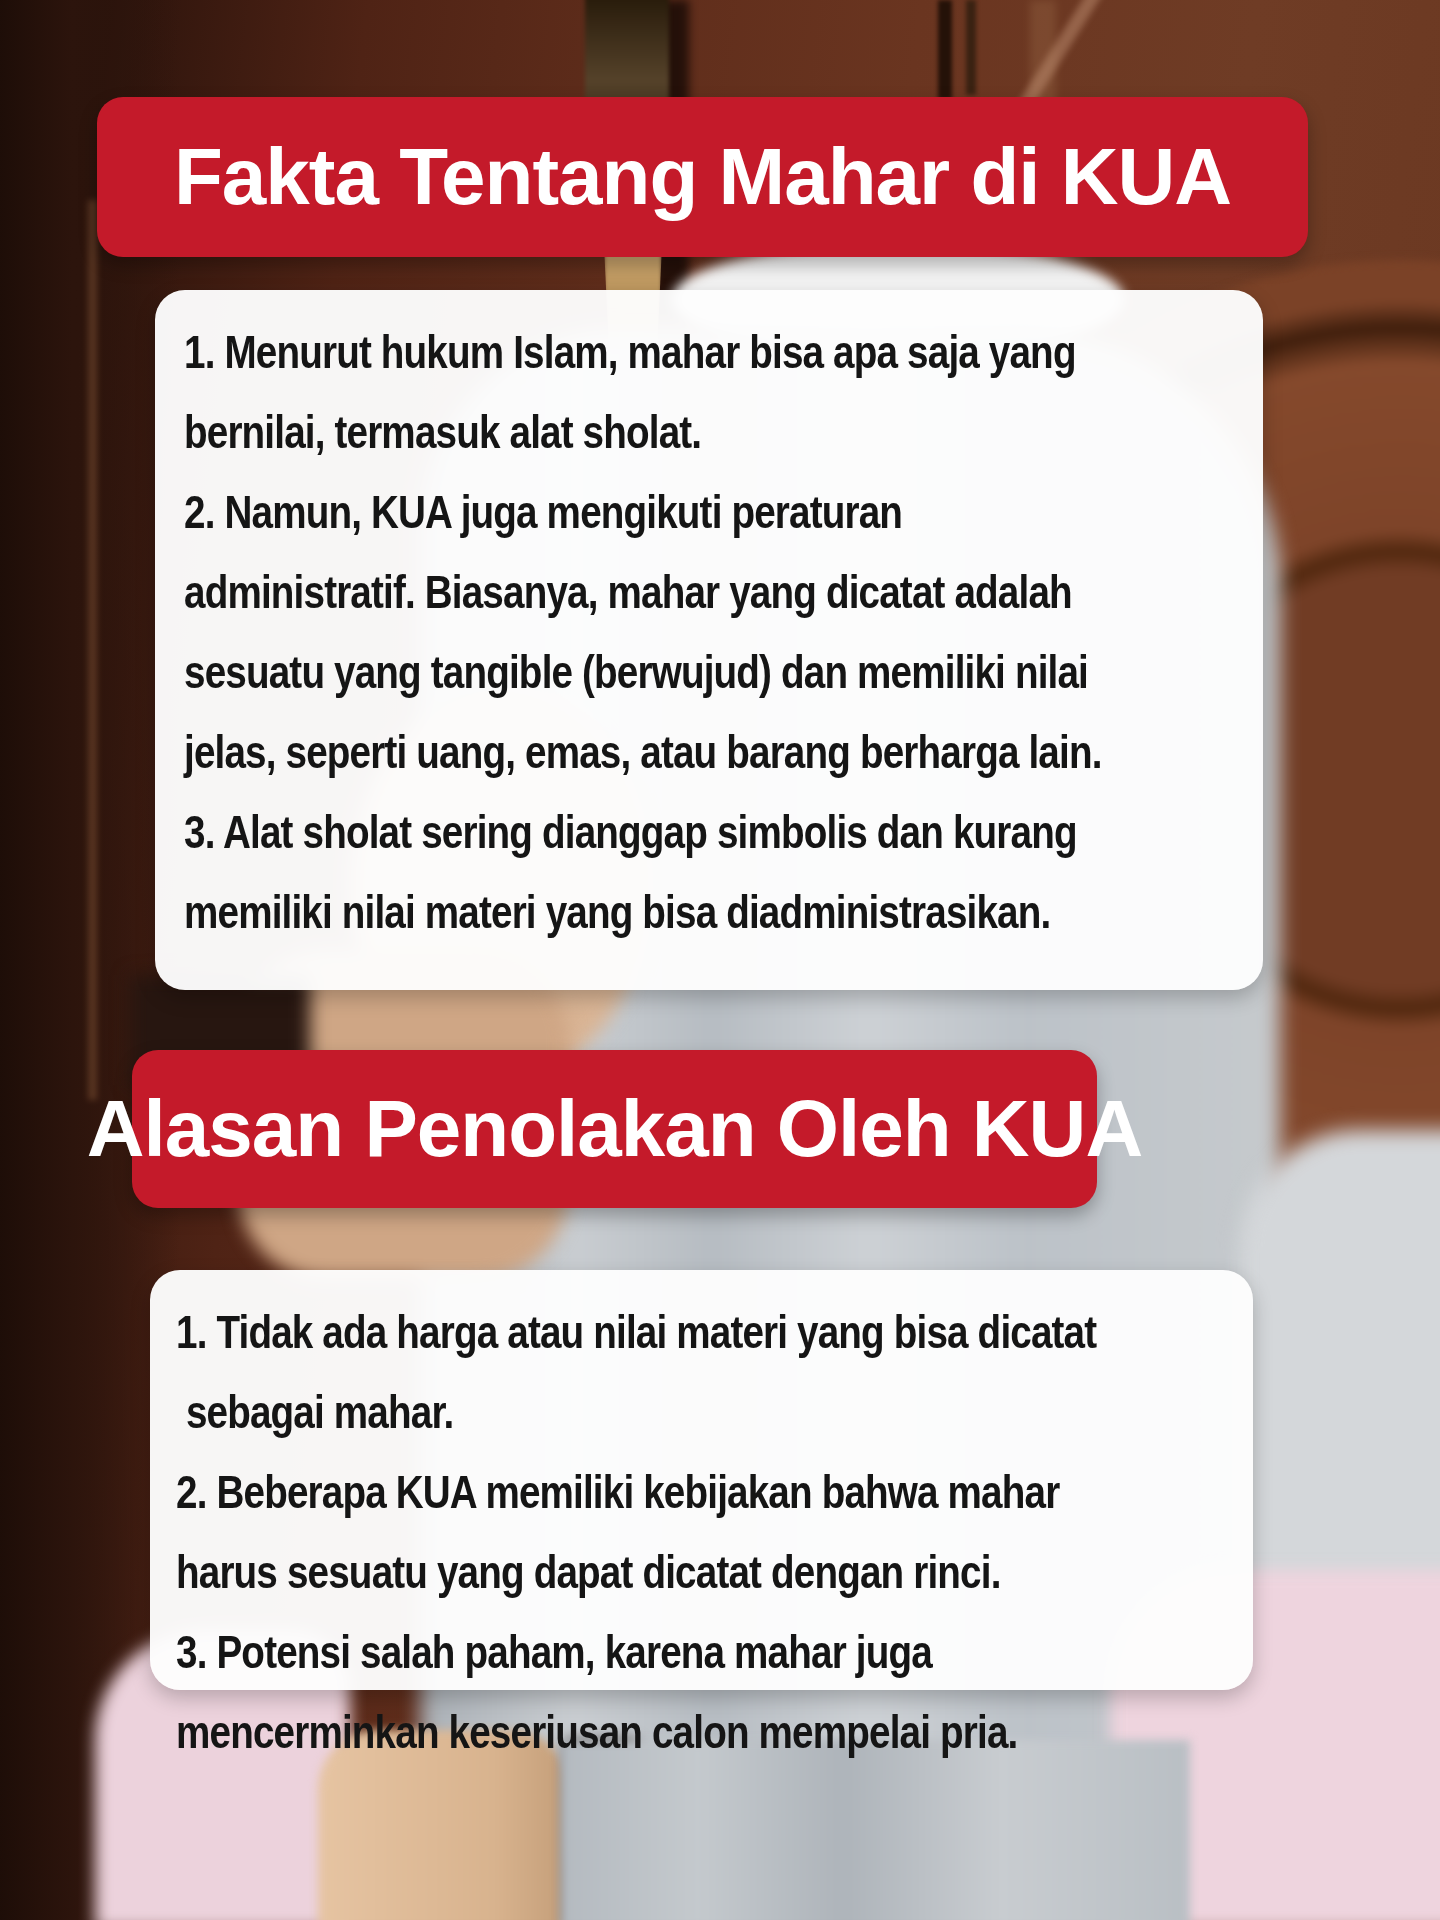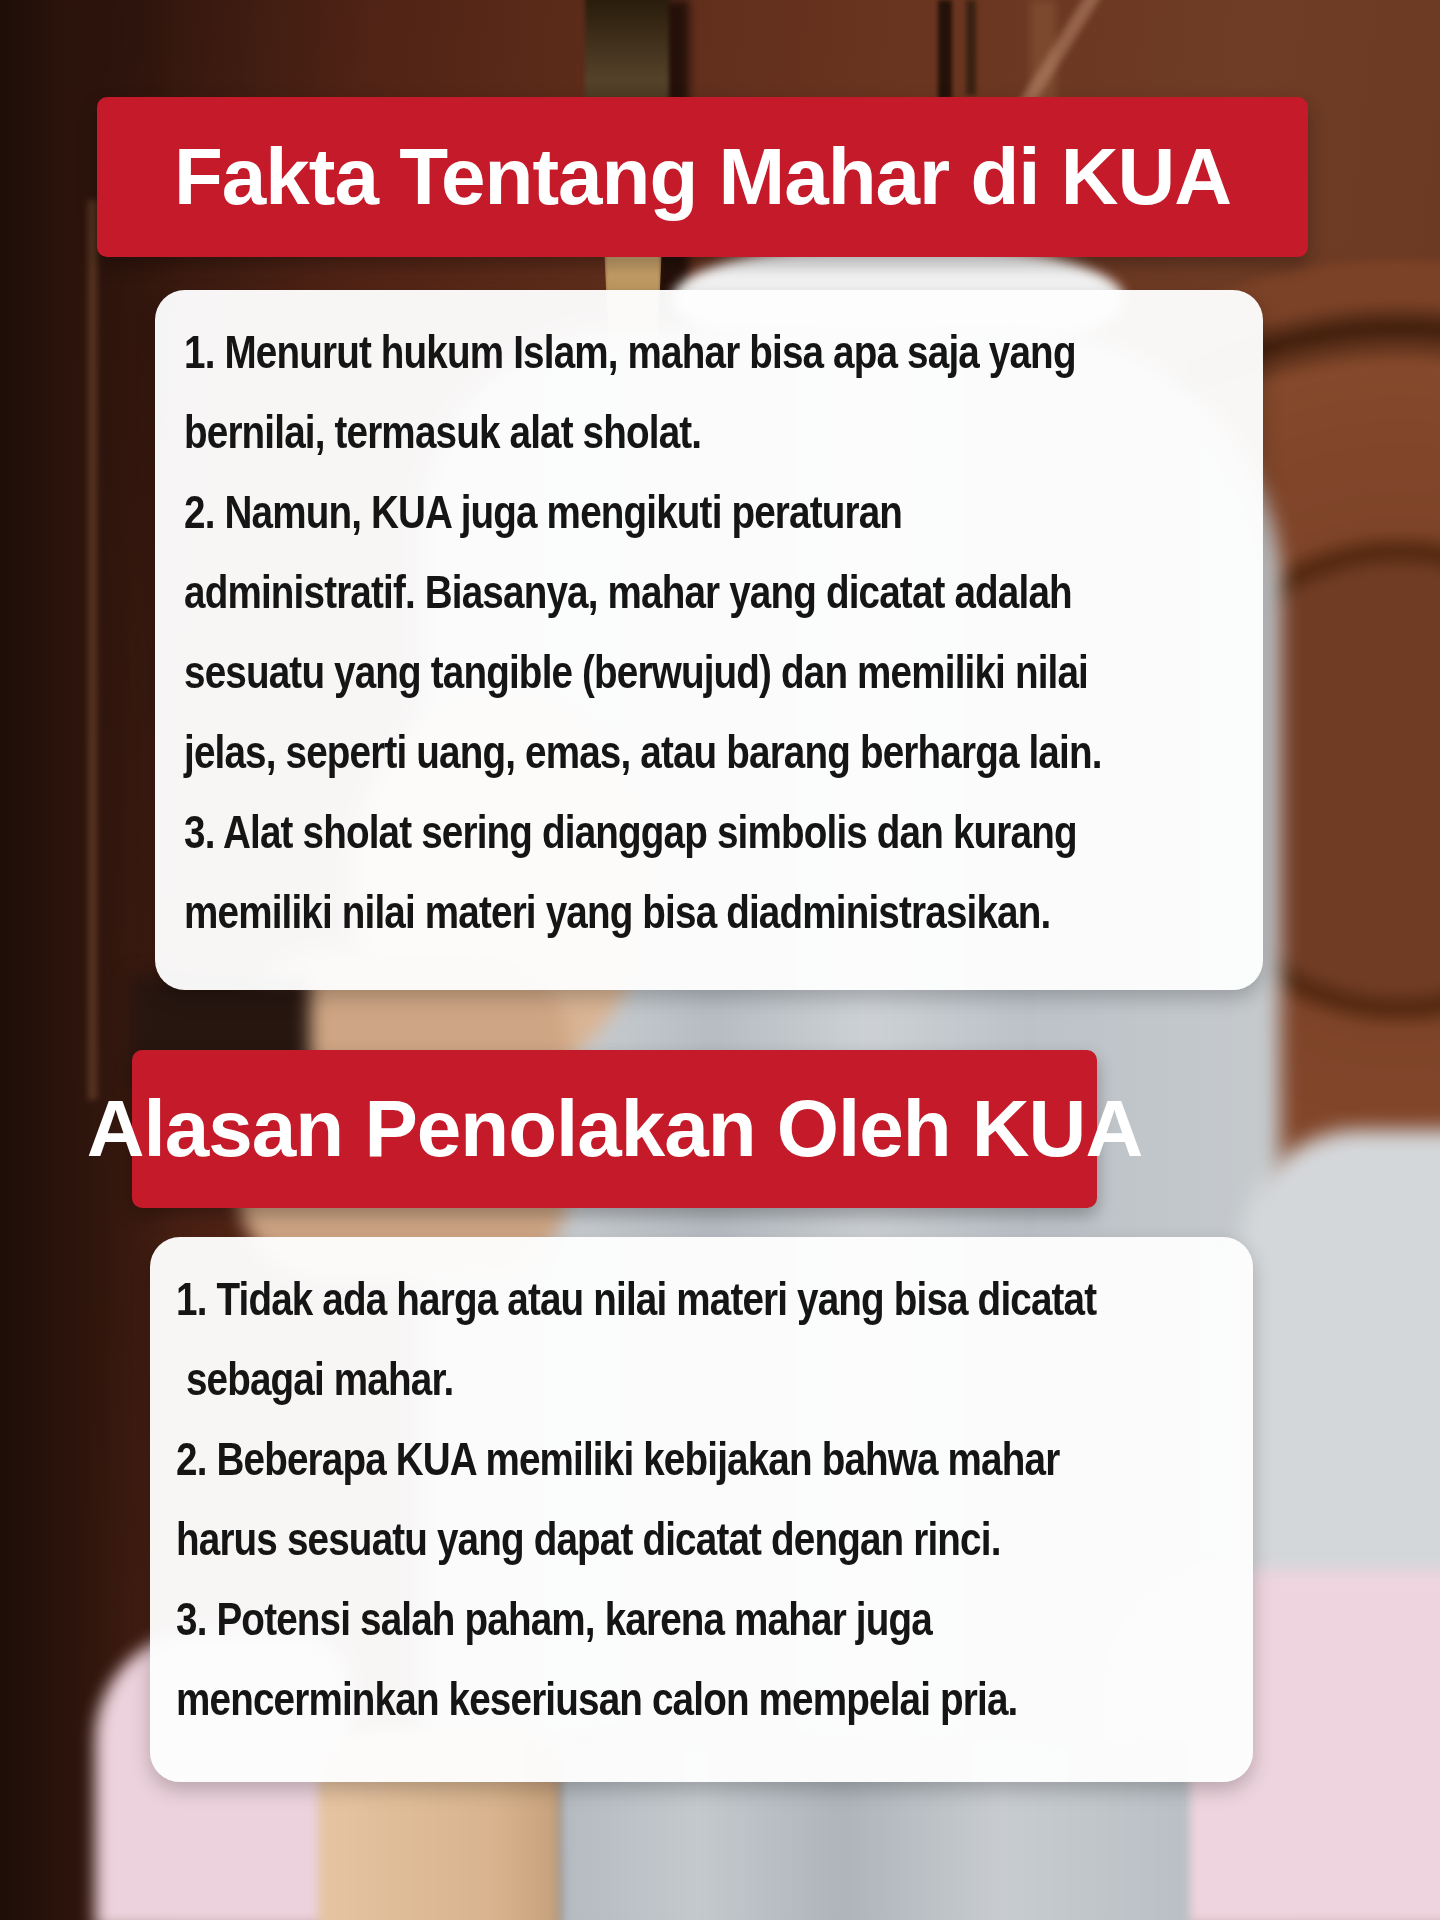--- a/index.html
+++ b/index.html
@@ -31,29 +31,29 @@
   .face-skin{left:350px;top:690px;width:300px;height:390px;background:#d9b494;border-radius:50%;filter:blur(9px);}
   .hand-skin{left:238px;top:950px;width:330px;height:330px;background:#cfa685;border-radius:90px;filter:blur(9px);}
   .gap-shadow{left:130px;top:975px;width:180px;height:110px;background:#271610;filter:blur(9px);}
   .pink-left{left:95px;top:1630px;width:255px;height:300px;background:#ecd2dc;border-radius:110px 60px 0 0;filter:blur(8px);}
   .pink-right{left:1110px;top:1570px;width:380px;height:360px;background:#eed4de;border-radius:120px 0 0 0;filter:blur(8px);}
   .arm{left:318px;top:1730px;width:252px;height:200px;background:linear-gradient(90deg,#e6c4a2,#d8b38e 70%,#c39d78);border-radius:60px 60px 0 0;filter:blur(5px);}
   .arm-shadow{left:565px;top:1740px;width:72px;height:190px;background:#47403a;filter:blur(7px);}
   .gray-bottom{left:560px;top:1740px;width:630px;height:190px;filter:blur(5px);
     background:linear-gradient(90deg,#b4bac0 0%,#c4c9cd 22%,#aeb4ba 45%,#c8ccd0 70%,#b9bfc4 100%);}
   
-  .banner{position:absolute;border-radius:10px;display:flex;align-items:center;justify-content:center;
+  .banner{position:absolute;border-radius:26px;display:flex;align-items:center;justify-content:center;
     box-shadow:0 8px 18px rgba(0,0,0,.28);}
   .banner .banner-text{color:#fff;font-weight:bold;font-size:80px;letter-spacing:-1px;white-space:nowrap;}
   #banner-1{left:97px;top:97px;width:1211px;height:160px;}
   #banner-2{left:132px;top:1050px;width:965px;height:158px;}
   .card{position:absolute;background:rgba(253,253,253,.97);border-radius:30px;box-shadow:0 8px 20px rgba(0,0,0,.22);
     padding:22px 26px;box-sizing:border-box;}
   #card-1{left:155px;top:290px;width:1108px;height:700px;padding-left:29px;}
-  #card-2{left:150px;top:1237px;width:1103px;height:545px;}
+  #card-2{left:150px;top:1270px;width:1103px;height:420px;}
   .card-text{width:119%;transform:scaleX(0.84);transform-origin:0 0;color:#151515;
     font-size:46px;font-weight:bold;line-height:80px;letter-spacing:-1px;}
   .card-text p{margin:0;white-space:pre-wrap;}
 </style>
 </head>
 <body>
 
 <div class="canvas">
 
   <div class="photo">

